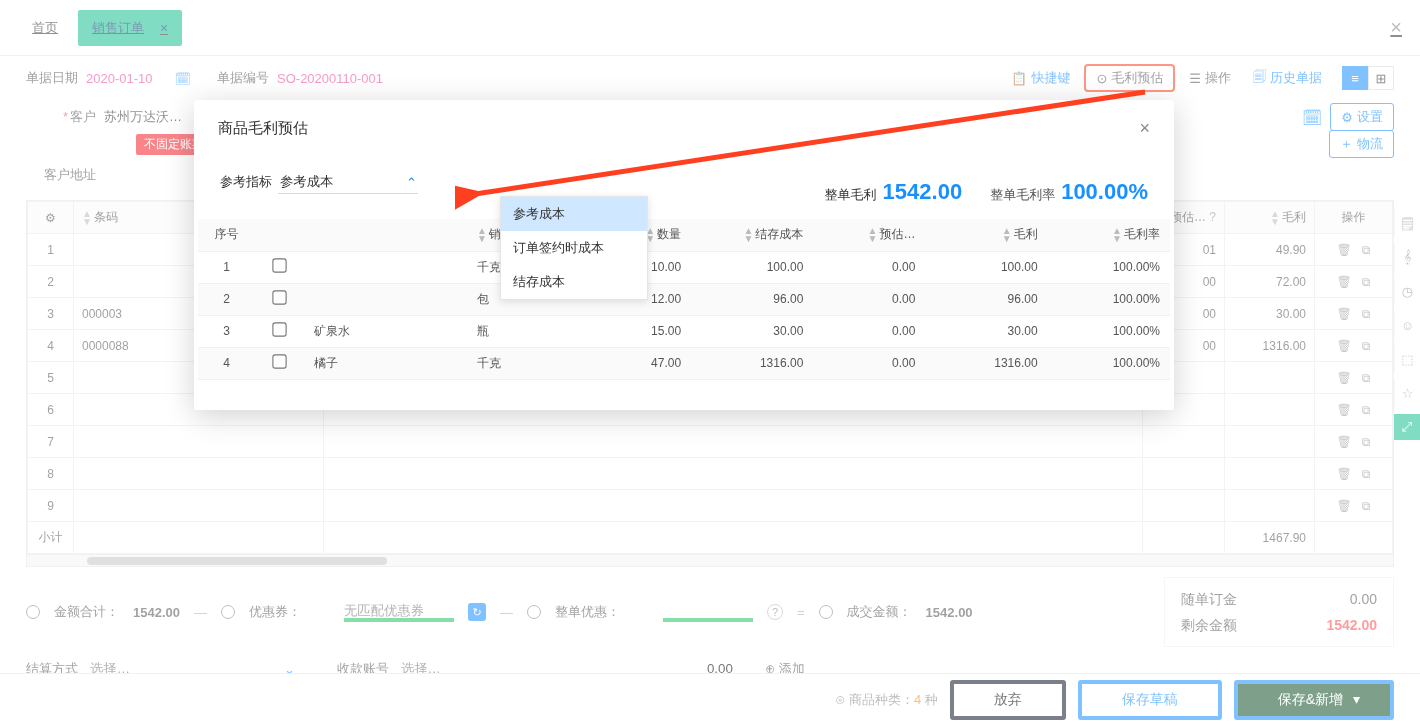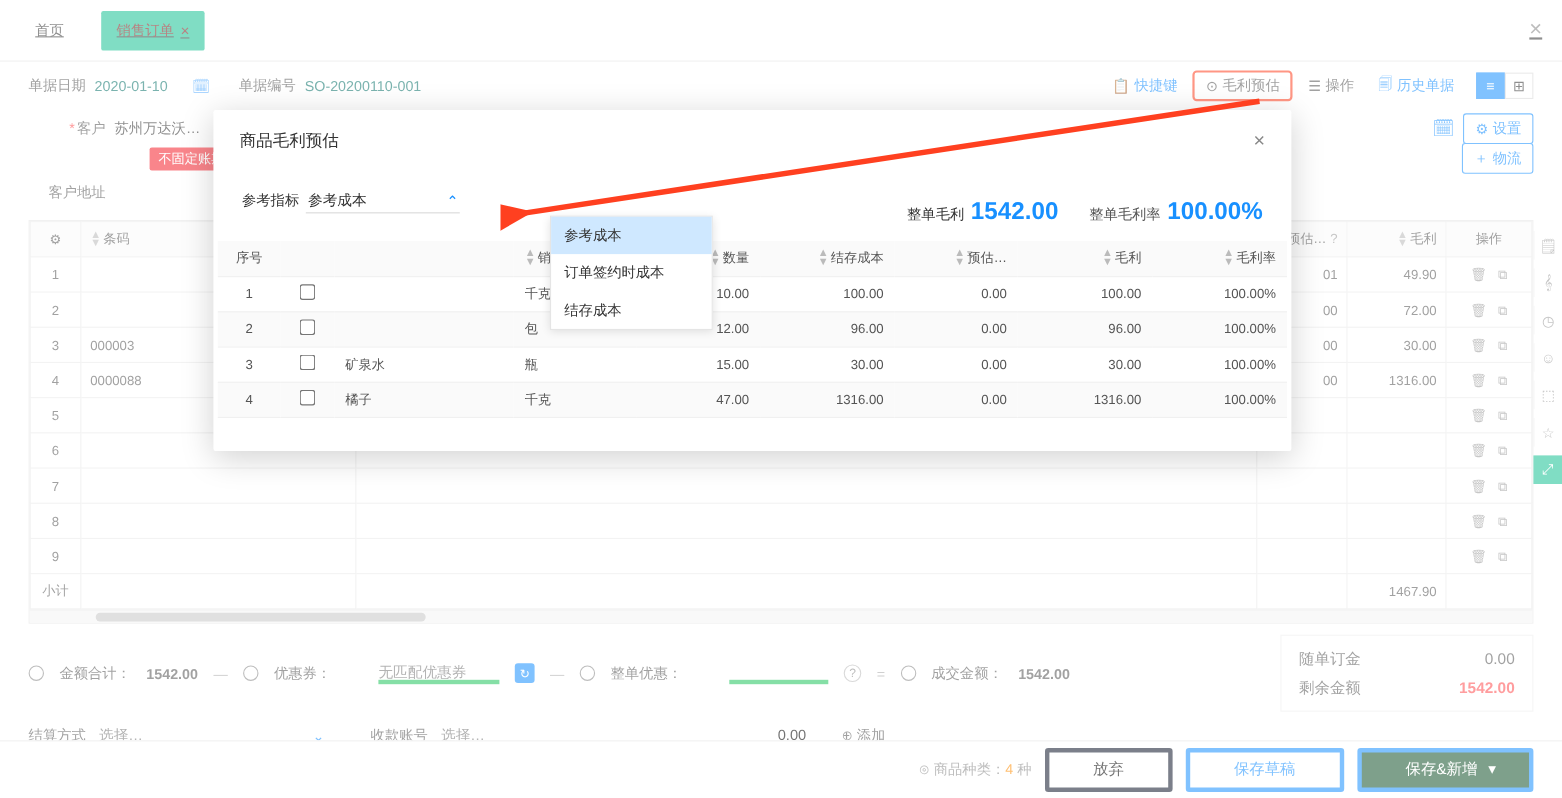--- a/index.html
+++ b/index.html
@@ -2,28 +2,28 @@
 <html><head>
 <meta charset="utf-8">
 <style>
   * { box-sizing: border-box; margin: 0; padding: 0; }
   html, body { width: 1420px; height: 725px; font-family: "Helvetica Neue", Arial, "PingFang SC", "Microsoft YaHei", sans-serif; font-size: 13px; color: #333; background: #fff; overflow: hidden; }
   body { position: relative; }
 
   
   .tabstrip { height: 56px; display: flex; align-items: center; padding: 0 18px; border-bottom: 1px solid #e5e5e5; text-decoration: underline; }
   .tab-home { padding: 6px 14px; cursor: pointer; }
-  .tab-active { background: #18c194; color: #7f1d1d; padding: 9px 14px; border-radius: 2px; display: flex; align-items: center; gap: 6px; margin-left: 20px; cursor: pointer; }
+  .tab-active { background: #18c194; color: #0c4a6e; padding: 9px 14px; border-radius: 2px; display: flex; align-items: center; gap: 16px; margin-left: 6px; cursor: pointer; }
   .tab-active .x { font-size: 14px; }
   .tabstrip .close-x { margin-left: auto; font-size: 20px; color: #888; cursor: pointer; }
 
   
   .dochdr { height: 44px; display: flex; align-items: center; padding: 0 26px; gap: 8px; font-size: 13px; }
   .dochdr .lbl { color: #555; }
-  .dochdr .val { color: #0f766e; margin-right: 14px; }
+  .dochdr .val { color: #ec4899; margin-right: 14px; }
   .dochdr .cal-icon { color: #3ca0ff; margin-right: 18px; }
   .toolbar-right { margin-left: auto; display: flex; align-items: center; gap: 6px; }
   .tool-link { display: inline-flex; align-items: center; gap: 4px; padding: 4px 8px; color: #555; cursor: pointer; }
   .tool-link.blue { color: #1890ff; }
   .tool-link.highlight { border: 2px solid #ff4020; border-radius: 4px; padding: 3px 10px; color: #555; }
   .view-switch { display: inline-flex; margin-left: 6px; }
   .view-switch span { width: 26px; height: 24px; display: inline-flex; align-items: center; justify-content: center; border: 1px solid #d9d9d9; cursor: pointer; }
   .view-switch span.active { background: #1890ff; border-color: #1890ff; color: #fff; }
 
   

